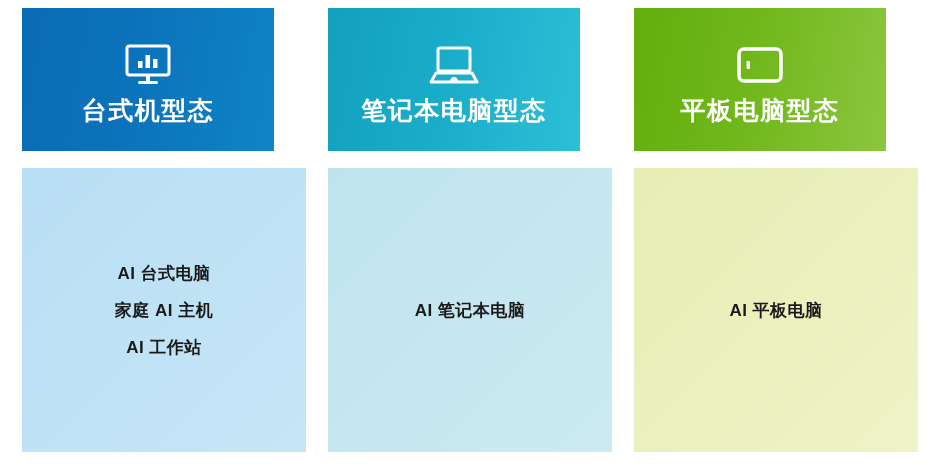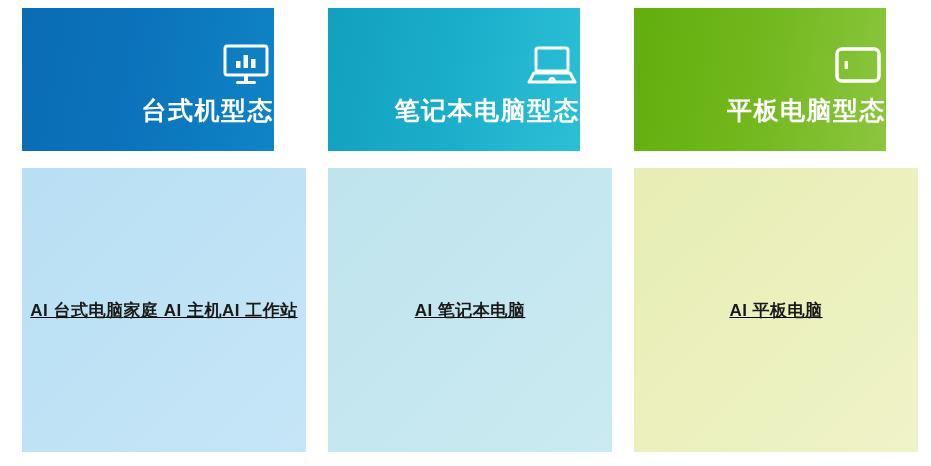--- a/index.html
+++ b/index.html
@@ -24,21 +24,21 @@
   #col-1{left:328px;}
   #col-2{left:634px;padding-left:48px;}
 
   .card-header{
     position:absolute;
     top:8px;left:0;
     width:252px;
     height:143px;
     display:flex;
     flex-direction:column;
-    align-items:flex-end;
+    align-items:center;
     justify-content:center;
     box-sizing:border-box;
     padding-top:6px;
   }
   #col-0 .card-header{
     background:linear-gradient(100deg,#0a6cb4 0%,#0b73bb 45%,#0f84c6 100%);
   }
   #col-1 .card-header{
     background:linear-gradient(100deg,#12a0bd 0%,#1aaecb 50%,#2cc0d6 100%);
   }
@@ -64,25 +64,24 @@
     text-align:center;
     white-space:nowrap;
   }
 
   .card-body{
     position:absolute;
     top:168px;left:0;
     width:284px;
     height:284px;
     display:flex;
-    flex-direction:row;
+    flex-direction:column;
     align-items:center;
     justify-content:center;
     box-sizing:border-box;
-    text-decoration:underline;
   }
   #col-0 .card-body{
     background:linear-gradient(135deg,#b9dff4 0%,#bfe2f5 50%,#c6e6f7 100%);
   }
   #col-1 .card-body{
     background:linear-gradient(135deg,#bfe4ed 0%,#c5e7ef 50%,#cbeaf1 100%);
   }
   #col-2 .card-body{
     background:linear-gradient(135deg,#e7edb4 0%,#ebf0bd 50%,#eff3c8 100%);
     justify-content:center;

